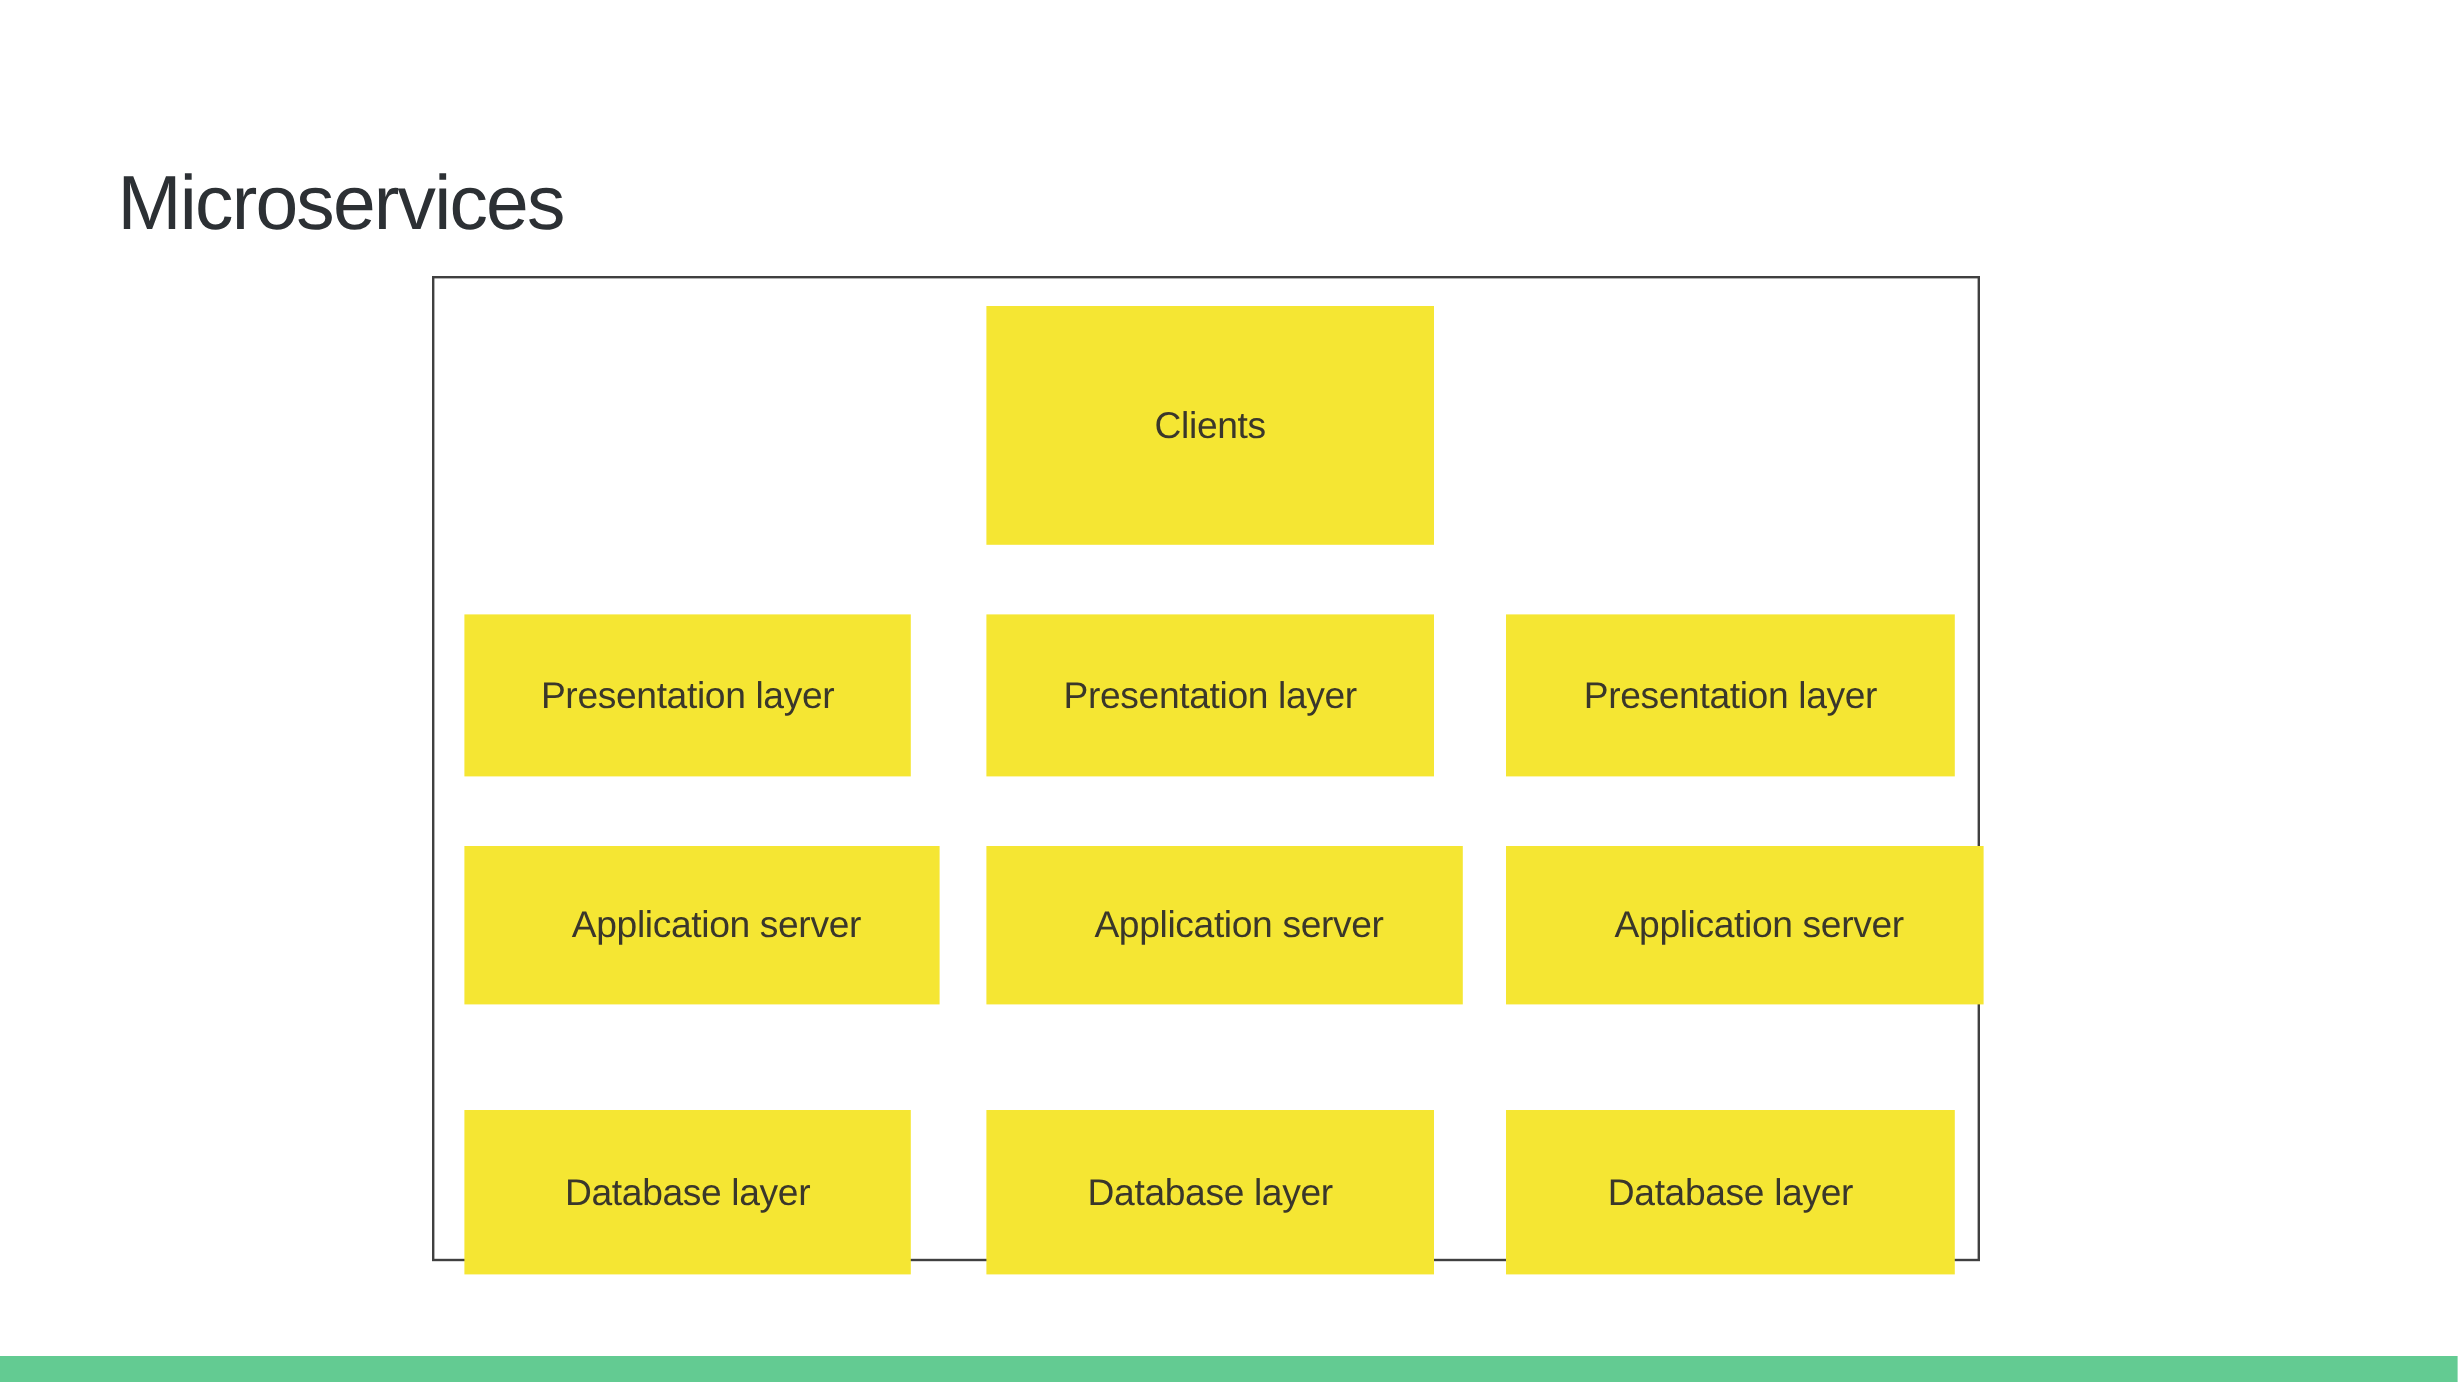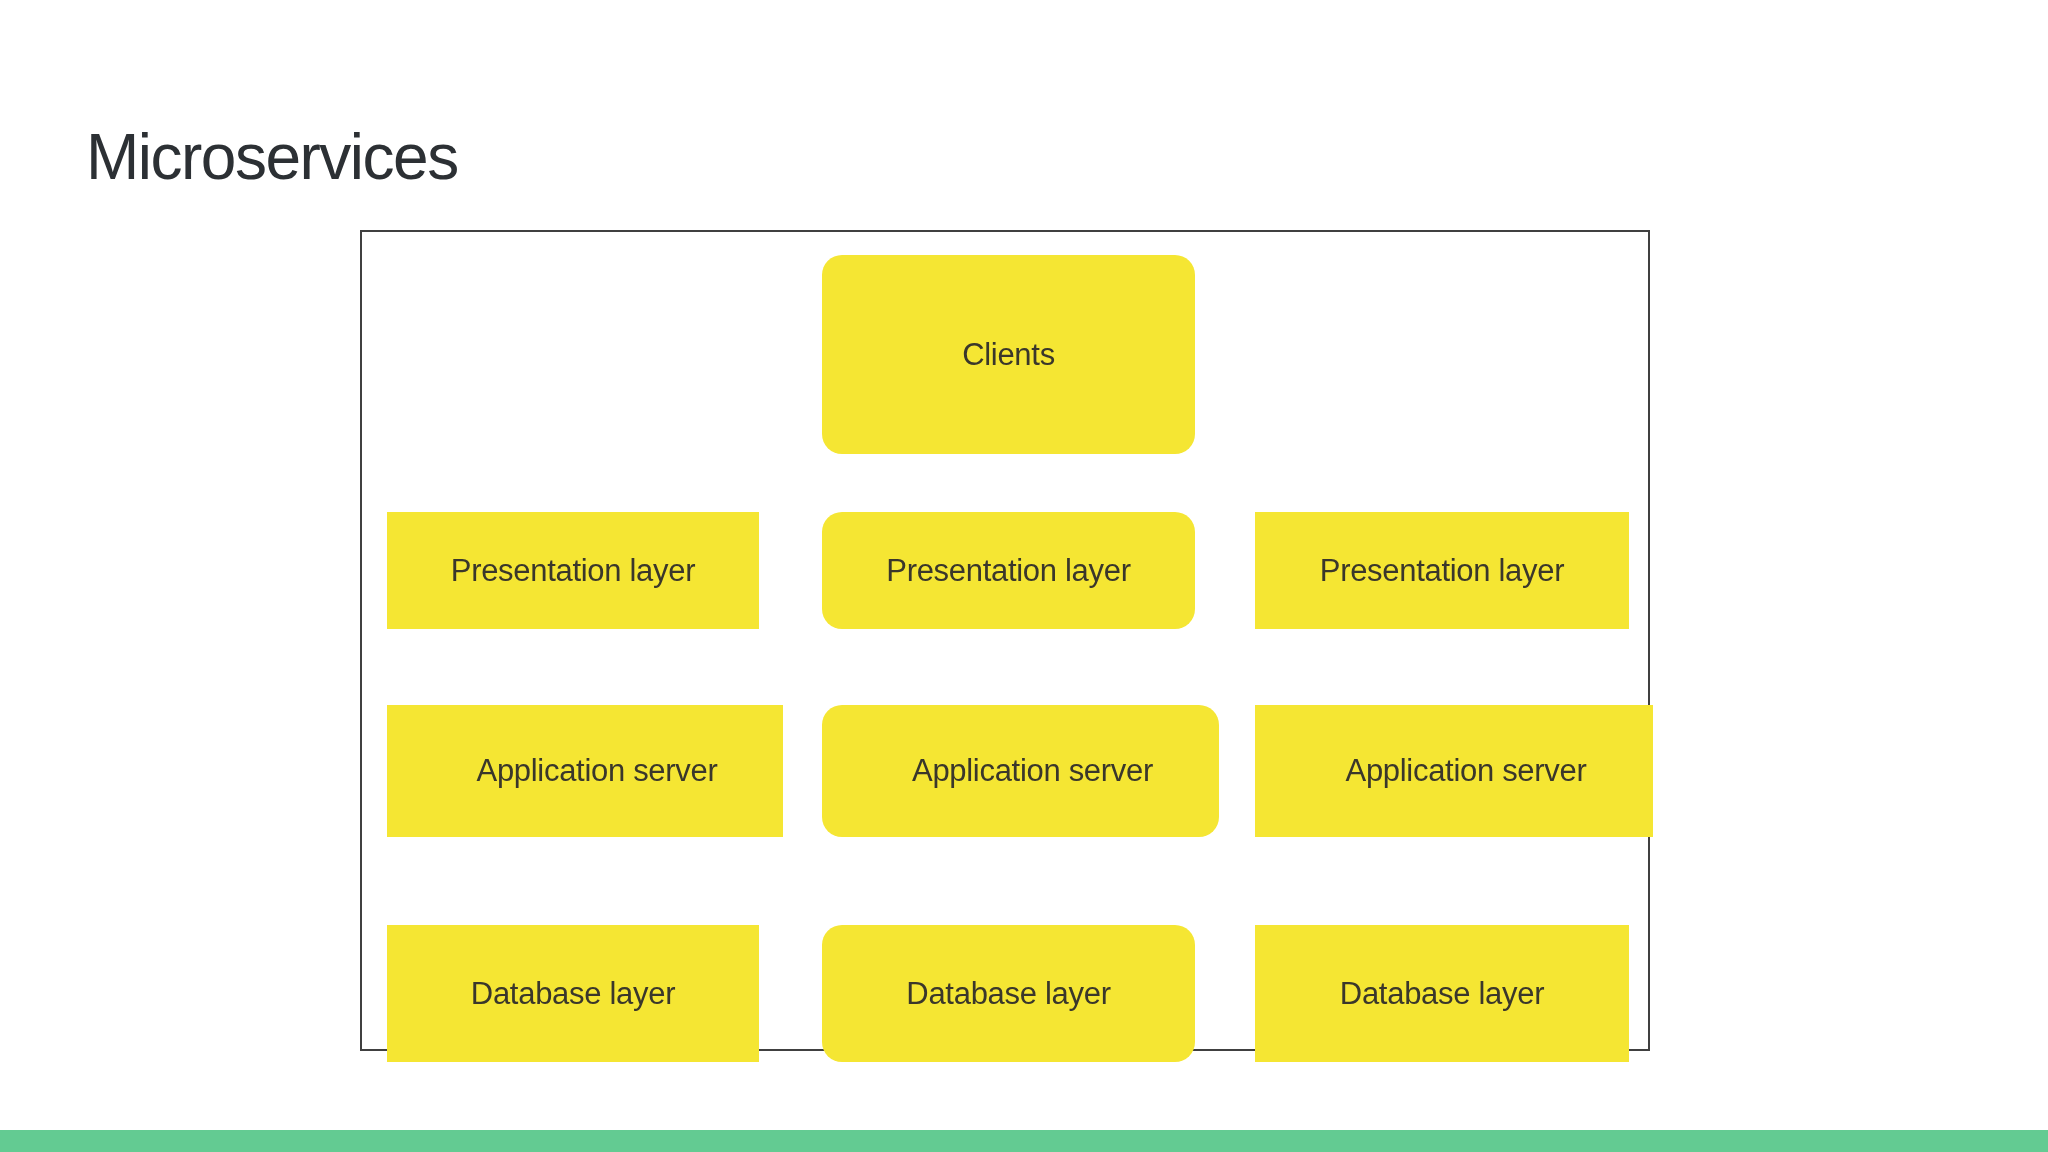--- a/index.html
+++ b/index.html
@@ -18,21 +18,21 @@
   .slide {
     position: absolute;
     inset: 0;
     background: #ffffff;
   }
 
   .slide-title {
     position: absolute;
     left: 86px;
     top: 122px;
-    margin: 0;
+    margin: 12px;
     font-size: 64px;
     line-height: 1.1;
     font-weight: 400;
     letter-spacing: -1.5px;
     color: #2c3034;
   }
 
   .diagram-frame {
     position: absolute;
     left: 360px;
@@ -52,26 +52,26 @@
     align-items: center;
     justify-content: center;
     text-align: center;
     font-size: 31px;
     letter-spacing: -0.3px;
     line-height: 1.2;
   }
 
   
   .col-1 { left: 25px;  width: 372px; }
-  .col-2 { left: 460px; width: 373px; border-radius: 20px; }
+  .col-2 { left: 460px; width: 373px; }
   .col-3 { left: 893px; width: 374px; }
 
   
   .row-clients { top: 23px;  height: 199px; }
-  .row-2       { top: 280px; height: 117px; }
+  .row-2       { top: 280px; height: 135px; }
   .row-3       { top: 473px; height: 132px; padding-left: 24px; }
   .row-4       { top: 693px; height: 137px; }
 
   .accent-bar {
     position: absolute;
     left: 0;
     bottom: 0;
     width: 100%;
     height: 22px;
     background: #63cb92;

